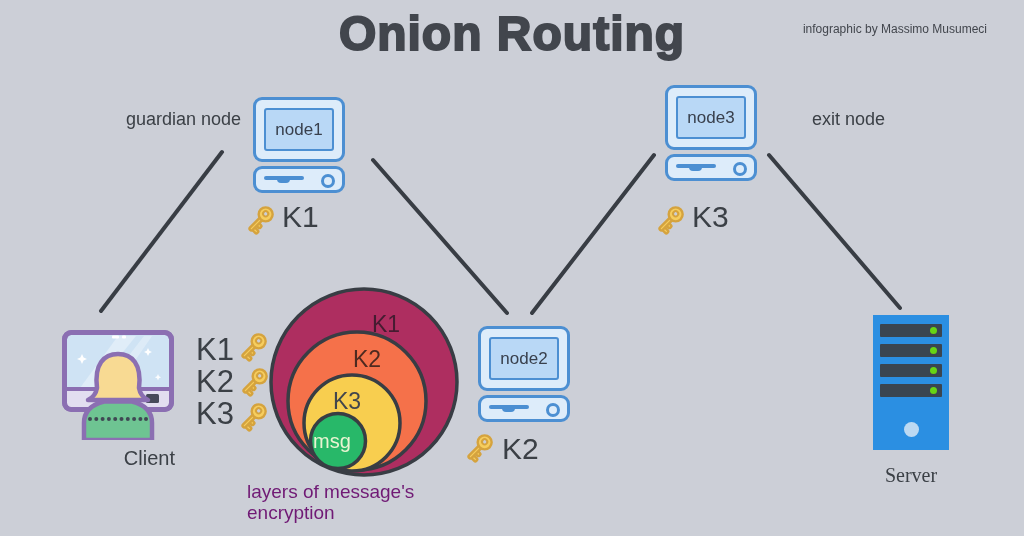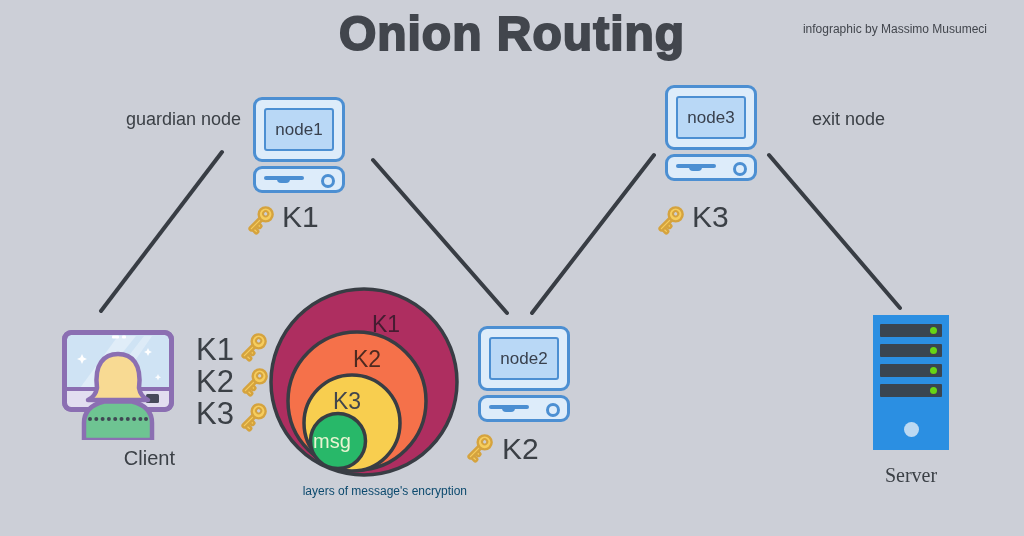--- a/index.html
+++ b/index.html
@@ -37,21 +37,21 @@
     box-sizing:border-box;margin-top:4px;height:27px;background:#ddecfa;
     border:3.5px solid #4c8fd2;border-radius:9px;position:relative;
   }
   .slider{position:absolute;left:8px;top:7px;width:40px;height:3.5px;background:#4c8fd2;border-radius:2px;}
   .slider::after{content:'';position:absolute;left:13px;top:2.5px;width:13px;height:4.5px;background:#4c8fd2;border-radius:0 0 5px 5px;}
   .basedot{position:absolute;right:7px;top:5px;width:8px;height:8px;border:3px solid #4c8fd2;border-radius:50%;}
   
   .side-label{position:absolute;font-size:18px;color:#3b4046;text-align:center;}
   .key-label{position:absolute;font-size:30px;color:#3b4046;}
   .client-key-label{position:absolute;font-size:31px;color:#3b4046;}
-  .caption{position:absolute;font-size:12px;line-height:21px;text-align:right;color:#0c4a6e;}
+  .caption{position:absolute;font-size:19px;line-height:21px;text-align:left;color:#701a75;}
   .name-label{position:absolute;font-size:20px;text-align:center;color:#3b4046;}
   
   .onion-label{position:absolute;font-size:23px;text-align:center;}
   .lbl-k1{color:#451c31;}
   .lbl-k2{color:#4e2a20;}
   .lbl-k3{color:#43464d;}
   .lbl-msg{color:#e9f4d2;font-size:20px;}
   
   .server{position:absolute;left:873px;top:315px;width:76px;height:135px;background:#2b8fe2;}
   .slot{position:relative;margin:7.5px auto 0 auto;width:62px;height:12.5px;background:#3a4550;border-radius:1px;}

